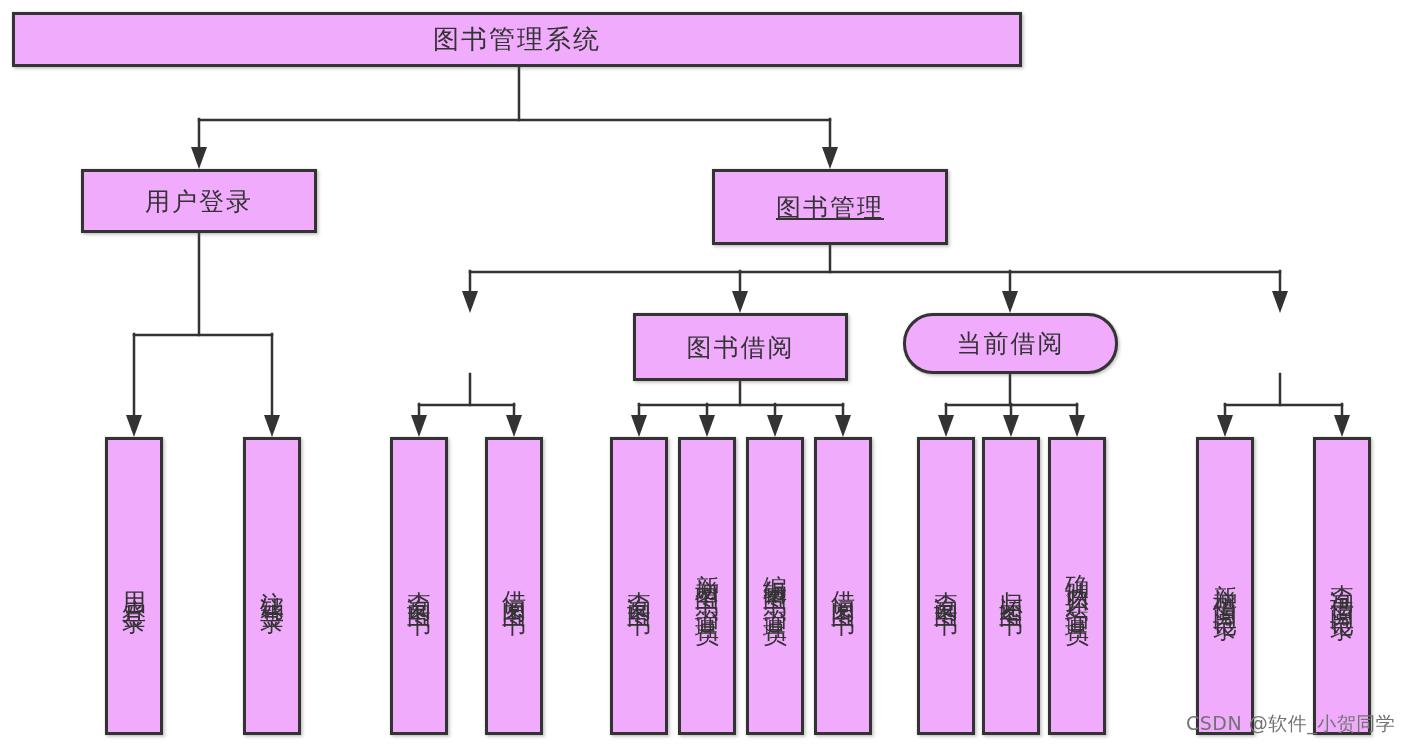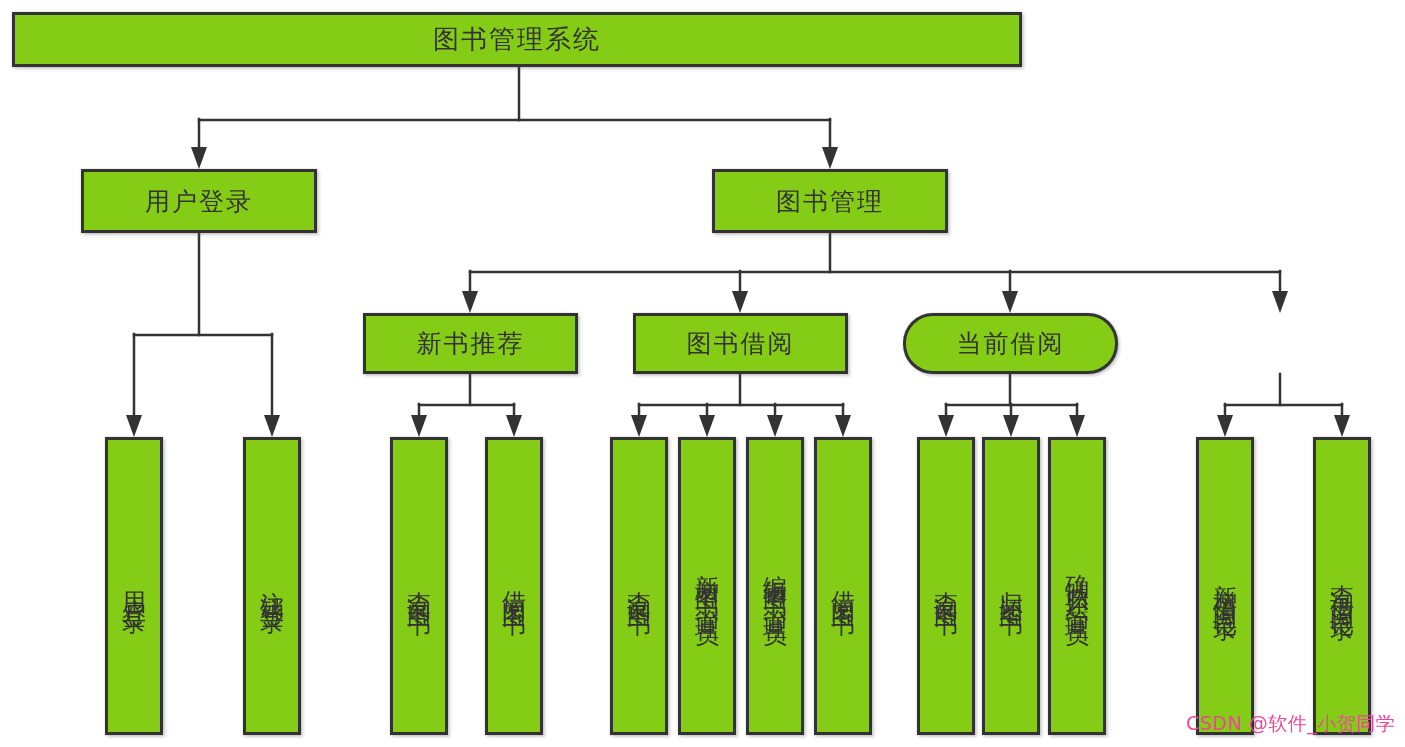--- a/index.html
+++ b/index.html
@@ -13,21 +13,21 @@
   }
   svg.connectors {
     position: absolute;
     left: 0; top: 0;
     pointer-events: none;
   }
   .box {
     position: absolute;
     box-sizing: border-box;
     border: 3px solid #333333;
-    background: #84cc16;
+    background: #f0abfc;
     color: #333333;
     display: flex;
     align-items: center;
     justify-content: center;
     box-shadow: 2px 2px 3px rgba(100,100,100,0.30), 0 0 2px rgba(0,0,0,0.18);
   }
   .hbox .lbl {
     font-size: 25px;
     letter-spacing: 2px;
     white-space: nowrap;
@@ -38,21 +38,21 @@
     font-size: 24px;
     letter-spacing: 7px;
     line-height: 1;
     white-space: nowrap;
   }
   .watermark {
     position: absolute;
     left: 1186px;
     top: 711px;
     font-size: 19px;
-    color: #ec4899;
+    color: #737373;
     letter-spacing: 0.5px;
     white-space: nowrap;
     z-index: 10;
   }
 </style>
 </head>
 <body>
 
 <div class="canvas">
 
@@ -134,28 +134,25 @@
     </g>
   </svg>
 
   <div class="box hbox root" style="left:12px; top:12px; width:1010px; height:55px;">
     <span class="lbl">图书管理系统</span>
   </div>
 
   <div class="box hbox" style="left:81px; top:169px; width:236px; height:64px;">
     <span class="lbl">用户登录</span>
   </div>
-  <div class="box hbox" style="left:712px; top:169px; width:236px; height:64px;">
+  <div class="box hbox" style="left:712px; top:169px; width:236px; height:76px;text-decoration:underline;">
     <span class="lbl">图书管理</span>
   </div>
 
-  <div class="box hbox" style="left:363px; top:313px; width:215px; height:61px;">
-    <span class="lbl">新书推荐</span>
-  </div>
-  <div class="box hbox" style="left:633px; top:313px; width:215px; height:61px;">
+  <div class="box hbox" style="left:633px; top:313px; width:215px; height:68px;">
     <span class="lbl">图书借阅</span>
   </div>
   <div class="box hbox" style="left:903px; top:313px; width:215px; height:61px;border-radius:30px;">
     <span class="lbl">当前借阅</span>
   </div>
 
   <div class="box vbox" style="left:105px; top:437px; width:58px; height:298px;">
     <span class="lbl">用户登录</span>
   </div>
   <div class="box vbox" style="left:243px; top:437px; width:58px; height:298px;">

